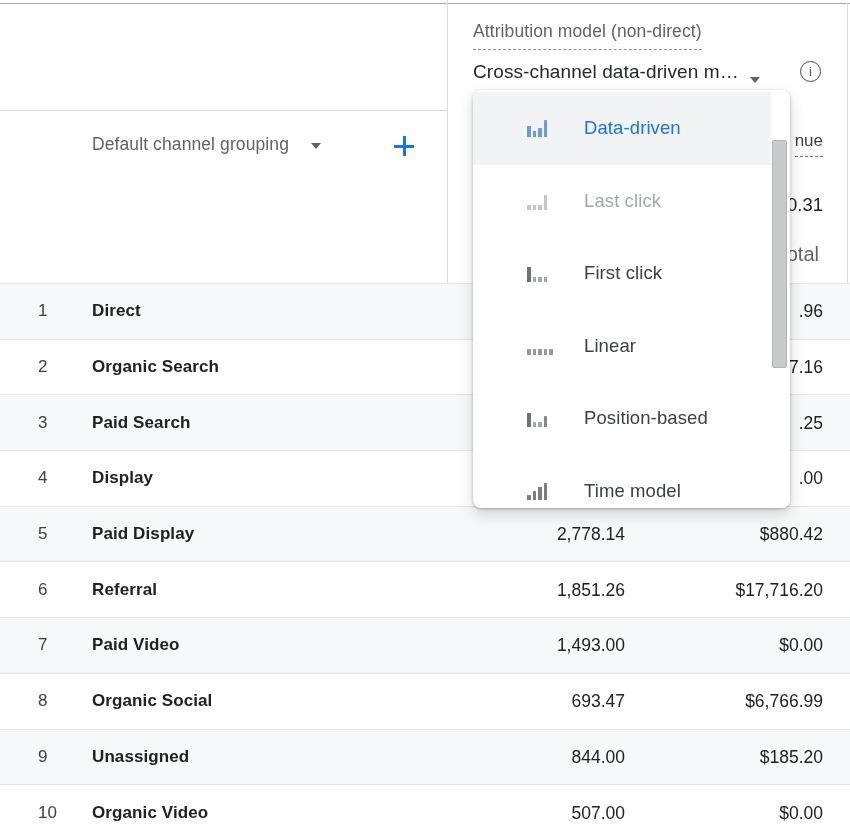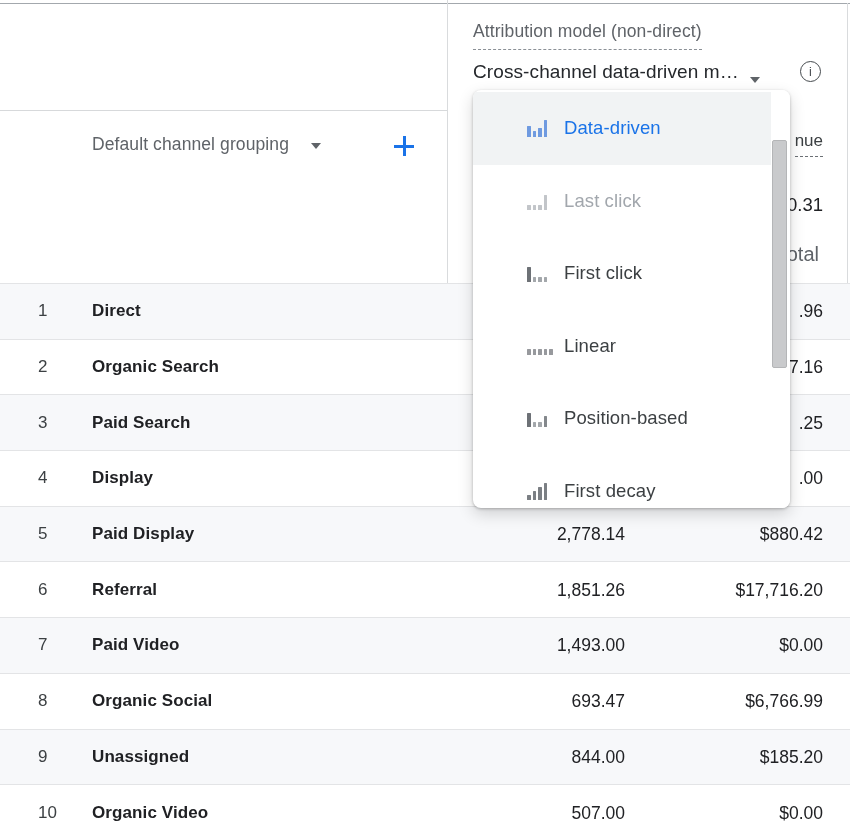--- a/index.html
+++ b/index.html
@@ -47,21 +47,21 @@
   .rlabel{left:92px;font-size:17px;font-weight:700;color:#202124;letter-spacing:.1px;}
   .rconv{right:225px;font-size:17.5px;color:#202124;}
   .rrev{right:27px;font-size:17.5px;color:#202124;}
 
   
   .menu{position:absolute;left:473px;top:90px;width:317px;height:418px;background:#fff;
     border-radius:8px;box-shadow:0 1px 3px rgba(0,0,0,.25), 0 6px 16px rgba(0,0,0,.16);
     overflow:hidden;z-index:10;padding-top:2px;box-sizing:border-box;}
   .mi{height:72.5px;display:flex;align-items:center;padding-left:54px;cursor:pointer;box-sizing:border-box;}
   .mi.selected{background:#f1f3f4;}
-  .mi-label{font-size:18.5px;color:#3c4043;margin-left:11px;letter-spacing:.1px;text-align:center;}
+  .mi-label{font-size:18.5px;color:#3c4043;margin-left:31px;letter-spacing:.1px;text-align:center;}
   .mi.selected .mi-label{color:#1a73e8;}
   .mi.disabled{cursor:default;}
   .mi.disabled .mi-label{color:#a2a7ad;}
 
   .bars{display:flex;align-items:flex-end;gap:2px;height:18px;width:26px;}
   .bars i{display:block;width:3.5px;border-radius:.5px;}
   .ic-dd i{background:#6f9ae0;}
   .ic-dd i:nth-child(1){height:11px;}
   .ic-dd i:nth-child(2){height:6px;}
   .ic-dd i:nth-child(3){height:9px;}
@@ -223,20 +223,20 @@
         </span>
       <span class="mi-label">Position-based</span>
     </div>
     <div class="mi">
       <span class="bars ic-td">
           <i></i>
           <i></i>
           <i></i>
           <i></i>
         </span>
-      <span class="mi-label">First decay</span>
+      <span class="mi-label">Time model</span>
     </div>
     <div class="menu-track">
       <div class="menu-thumb"></div>
     </div>
   </div>
 
 </div>
 
 </body></html>

